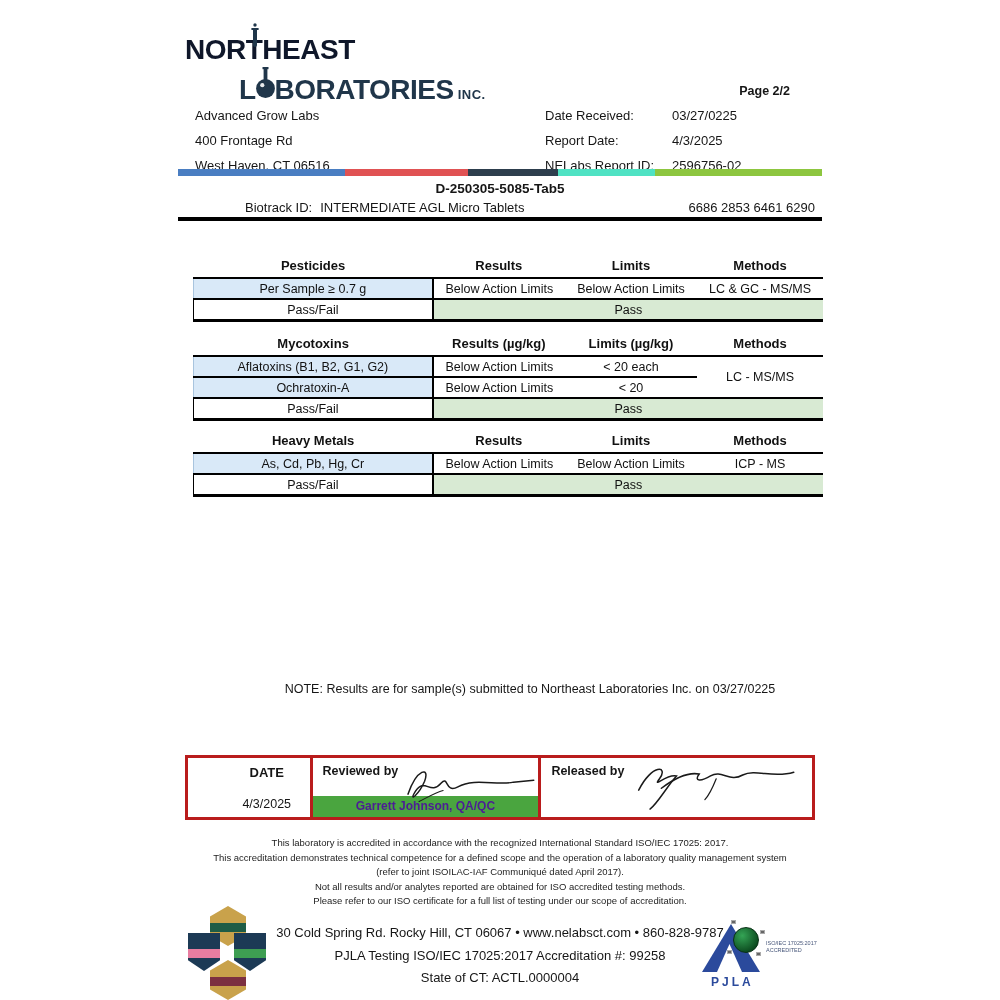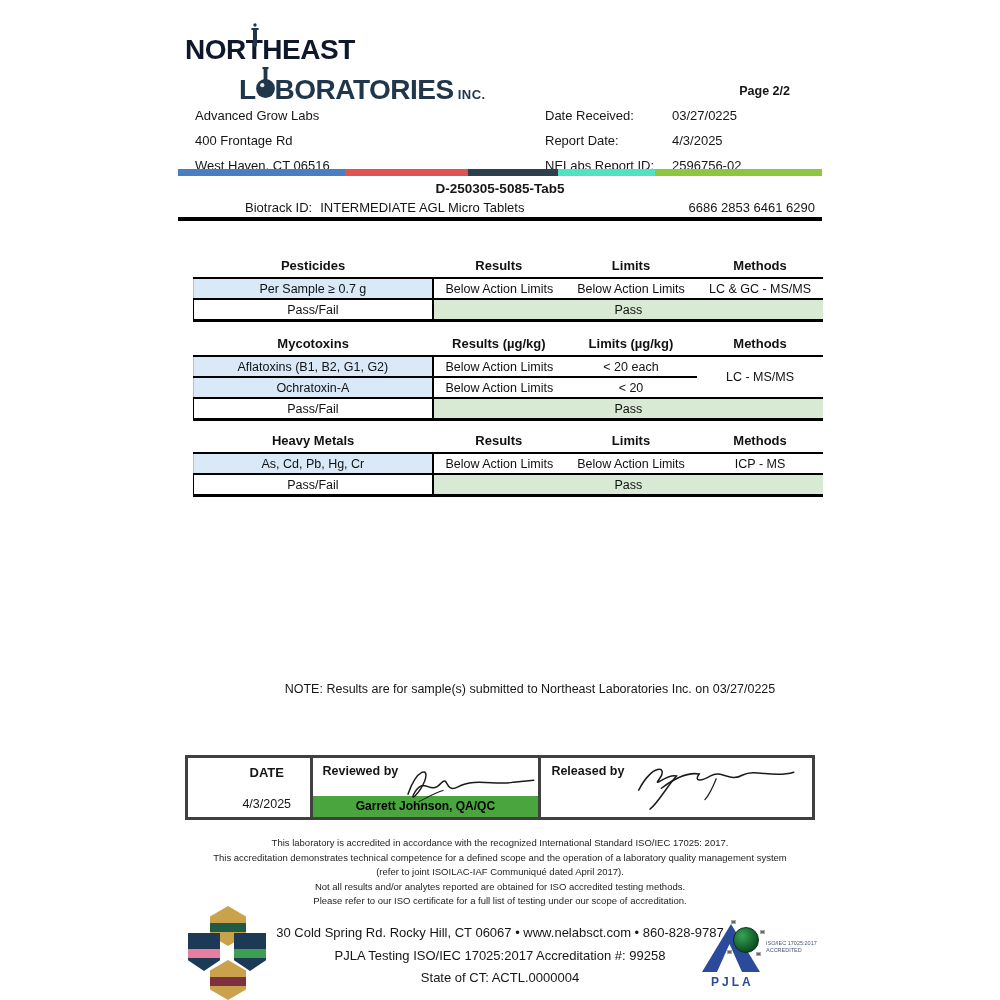--- a/index.html
+++ b/index.html
@@ -47,30 +47,30 @@
   .rtable td { text-align: center; padding: 2.5px 0; border-top: 2px solid #000; }
   .rtable td.param { border-right: 2px solid #000; background: #D9E9F8; border-left: 1px solid #A8C4DE; }
   .rtable tr.pf td.param { background: #fff; border-left: 1px solid #000; }
   .rtable td.pass { background: #D8EAD3; }
 
   
   .note { position: absolute; left: 215px; top: 682px; width: 630px; text-align: center; font-size: 12.5px; }
 
   
   .sigblock { position: absolute; left: 185px; top: 755px; width: 630px; height: 65px; display: flex; }
-  .sig-cell { border: 3px solid #404040; position: relative; background: #fff; padding-left: 36px; }
+  .sig-cell { border: 3px solid #b91c1c; position: relative; background: #fff; padding-left: 36px; }
   .sig-cell + .sig-cell { margin-left: -3px; }
   .sig-date { width: 128px; text-align: center; }
   .sig-rev { width: 233px; }
   .sig-rel { width: 278px; }
   .sig-date .dl { font-size: 13px; font-weight: bold; margin-top: 7px; }
   .sig-date .dv { font-size: 12.5px; margin-top: 17px; }
   .sig-lbl { position: absolute; left: 10px; top: 6px; font-size: 12.5px; font-weight: bold; z-index: 2; }
   .sig-bar { position: absolute; left: 0; right: 0; bottom: 0; height: 21px; background: #4AA53F; z-index: 1; text-align: center; }
-  .sig-bar span { color: #000000; font-size: 12px; font-weight: bold; line-height: 21px; }
+  .sig-bar span { color: #4c1d95; font-size: 12px; font-weight: bold; line-height: 21px; }
   .sig-svg { position: absolute; z-index: 3; }
   .sig-rev .sig-svg { left: 82px; top: 2px; width: 148px; height: 48px; }
   .sig-rel .sig-svg { left: 84px; top: 0; width: 190px; height: 52px; }
 
   
   .accred { position: absolute; left: 185px; top: 836px; width: 630px; text-align: center; font-size: 9.5px; line-height: 14.5px; color: #1d1d1d; }
 
   
   .footer-text { position: absolute; left: 185px; top: 922px; width: 630px; text-align: center; font-size: 13px; line-height: 22.5px; }
 

